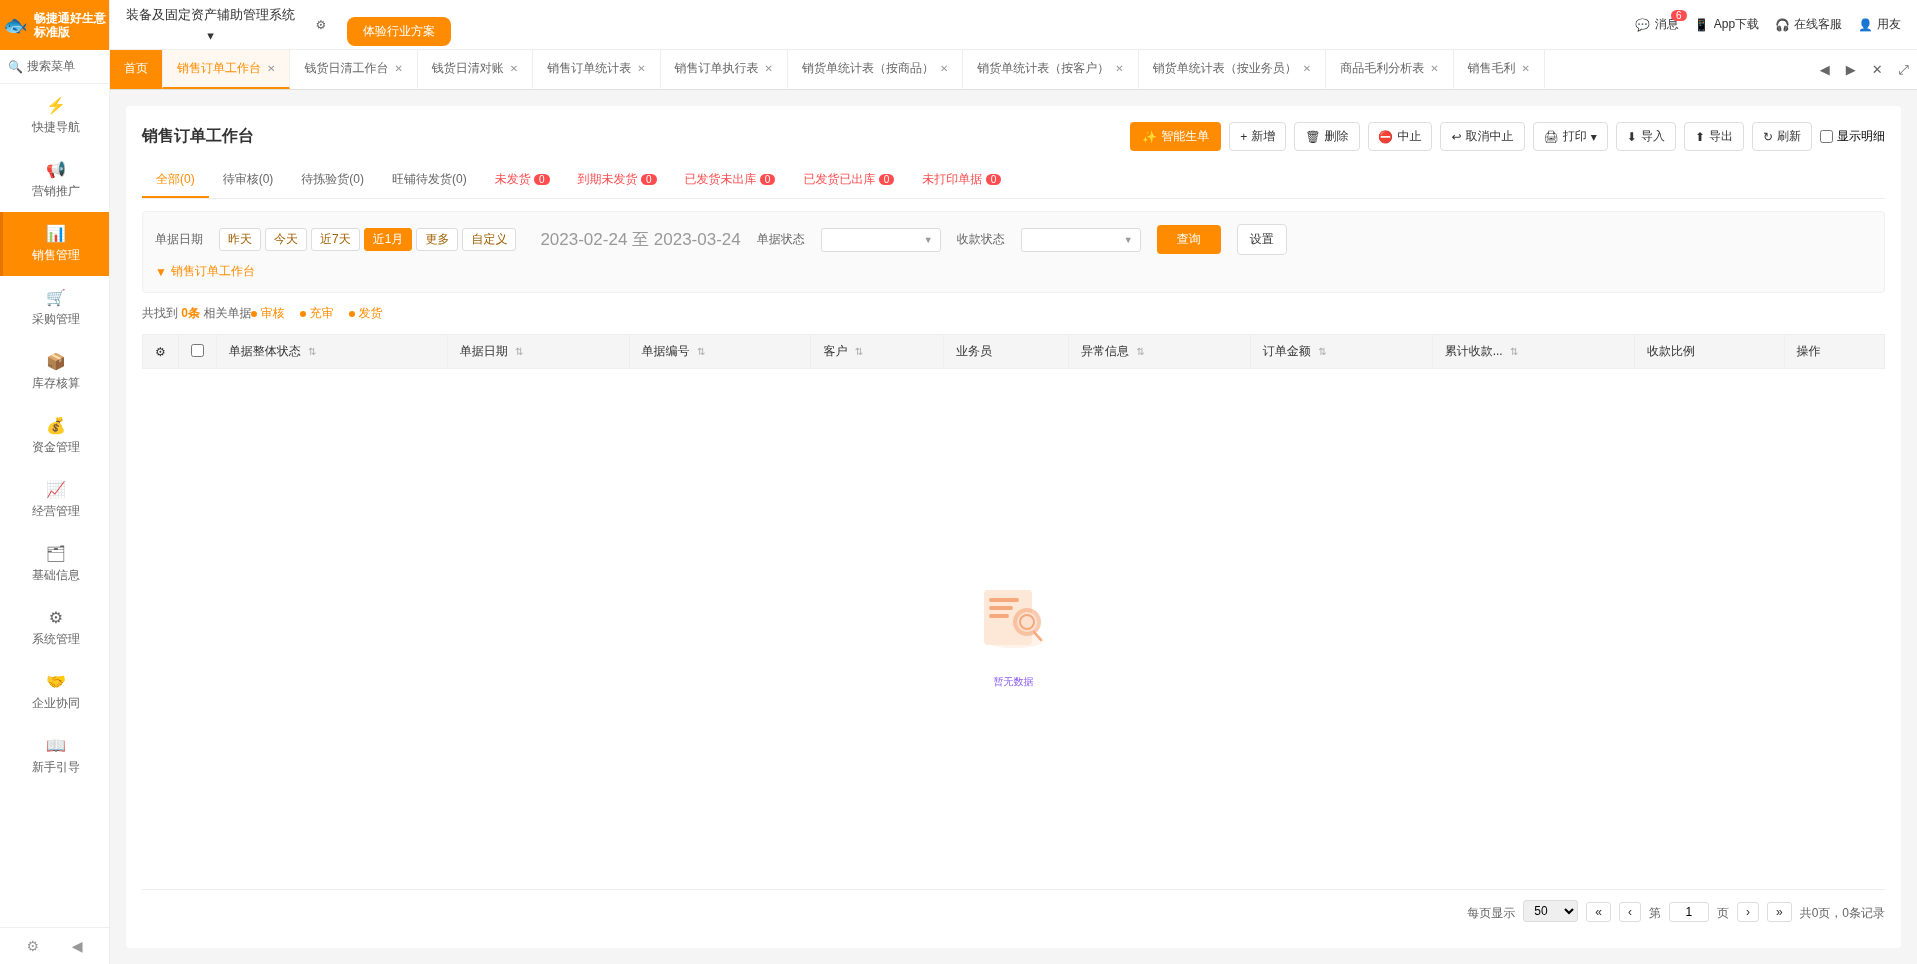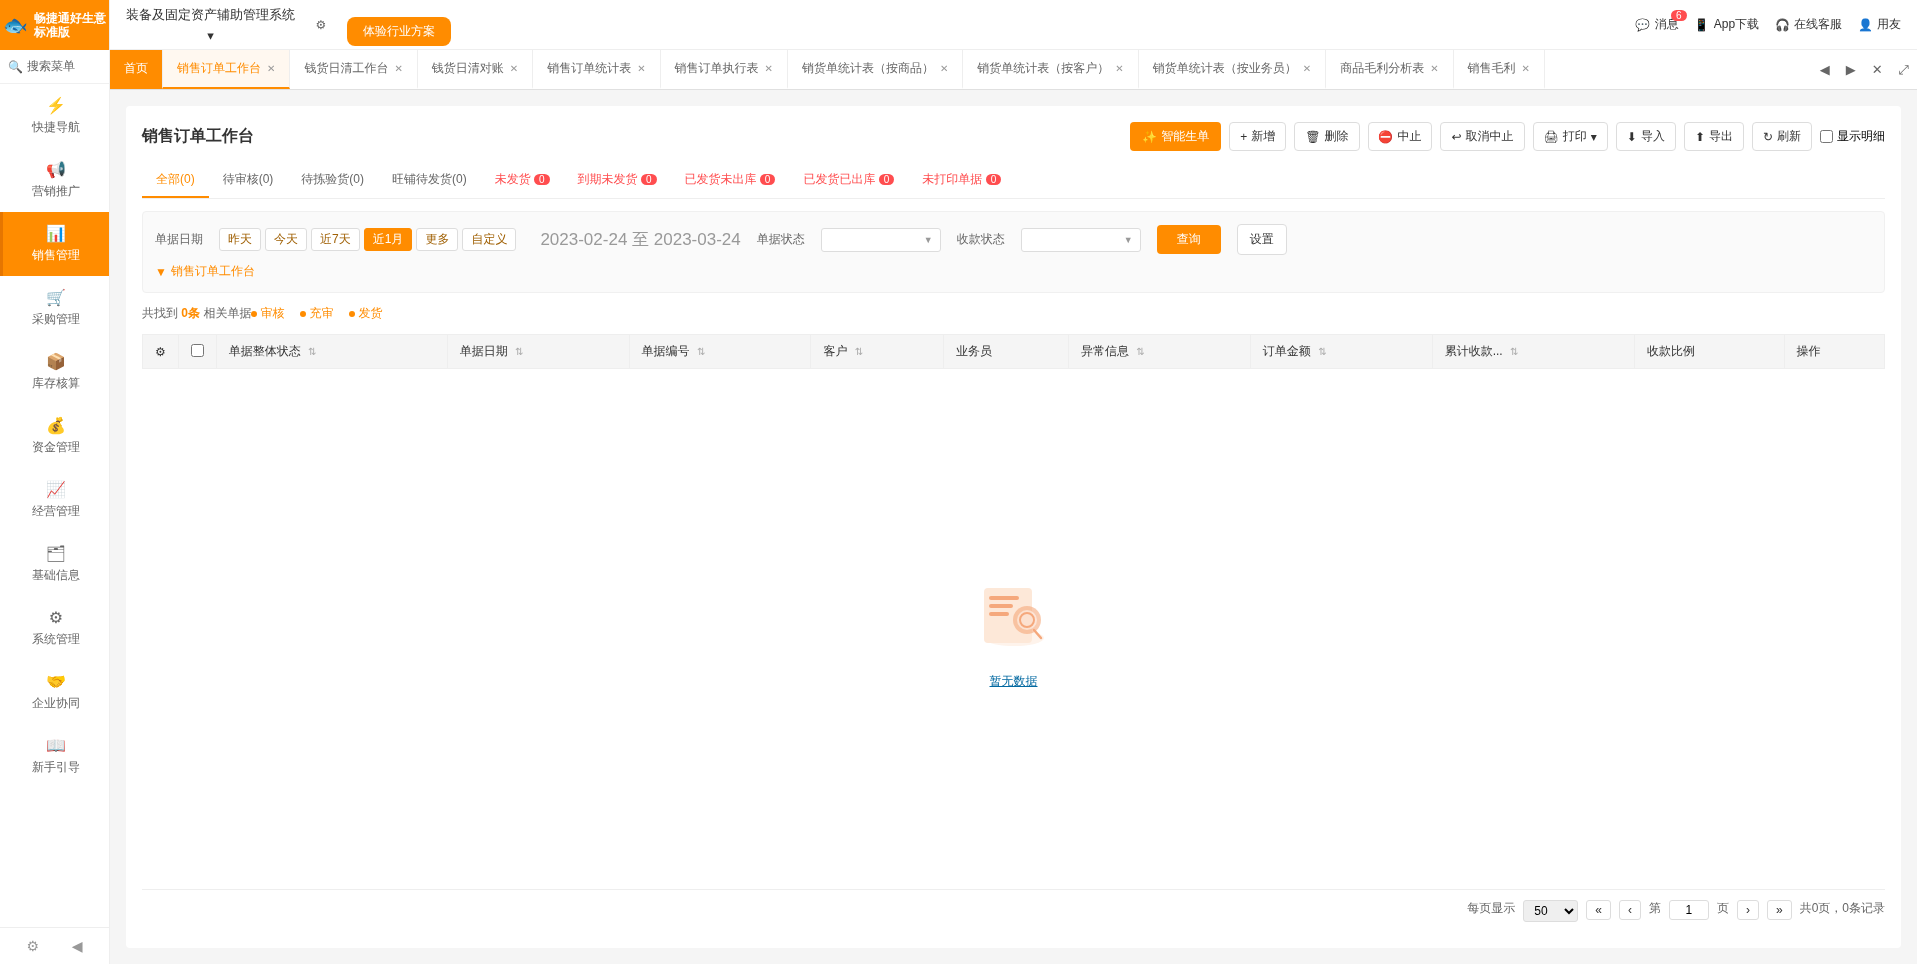--- a/index.html
+++ b/index.html
@@ -81,24 +81,24 @@
 
     
     .data-table { width: 100%; border-collapse: collapse; font-size: 12px; }
     .data-table th { background: #f5f5f5; border: 1px solid #eee; padding: 8px 12px; color: #333; font-weight: normal; text-align: left; white-space: nowrap; }
     .data-table th .sort-icon { color: #aaa; margin-left: 4px; font-size: 10px; }
     .th-check { width: 30px; text-align: center; }
     .th-icon { width: 30px; text-align: center; }
 
     
     .empty-state { flex: 1; display: flex; flex-direction: column; align-items: center; justify-content: center; gap: 12px; padding: 60px 0; }
-    .empty-text { color: #0369a1; font-size: 12px; text-decoration: underline; }
-
-    
-    .table-footer { display: flex; align-items: flex-start; justify-content: flex-end; gap: 8px; padding: 10px 0; border-top: 1px solid #eee; font-size: 12px; color: #666; }
+    .empty-text { color: #8b5cf6; font-size: 10px; }
+
+    
+    .table-footer { display: flex; align-items: flex-end; justify-content: flex-end; gap: 8px; padding: 10px 0; border-top: 1px solid #eee; font-size: 12px; color: #666; }
     .page-size-select { border: 1px solid #ddd; border-radius: 3px; padding: 2px 6px; font-size: 12px; }
     .page-nav-btn { border: 1px solid #ddd; background: #fff; padding: 2px 8px; border-radius: 3px; cursor: pointer; color: #333; font-size: 12px; }
     .page-input { border: 1px solid #ddd; border-radius: 3px; padding: 2px 6px; width: 40px; text-align: center; font-size: 12px; }
 
     
     .page-content::-webkit-scrollbar { width: 6px; height: 6px; }
     .page-content::-webkit-scrollbar-track { background: #f1f1f1; }
     .page-content::-webkit-scrollbar-thumb { background: #ccc; border-radius: 3px; }
   </style>
 </head>

